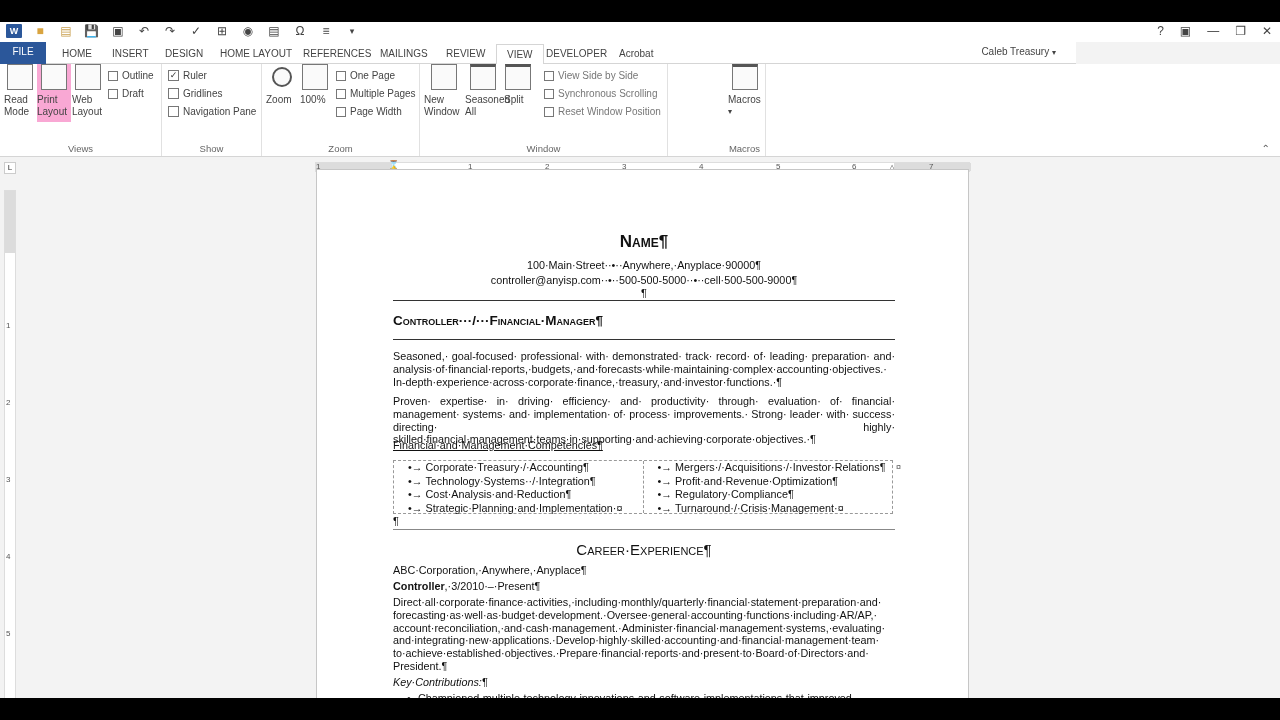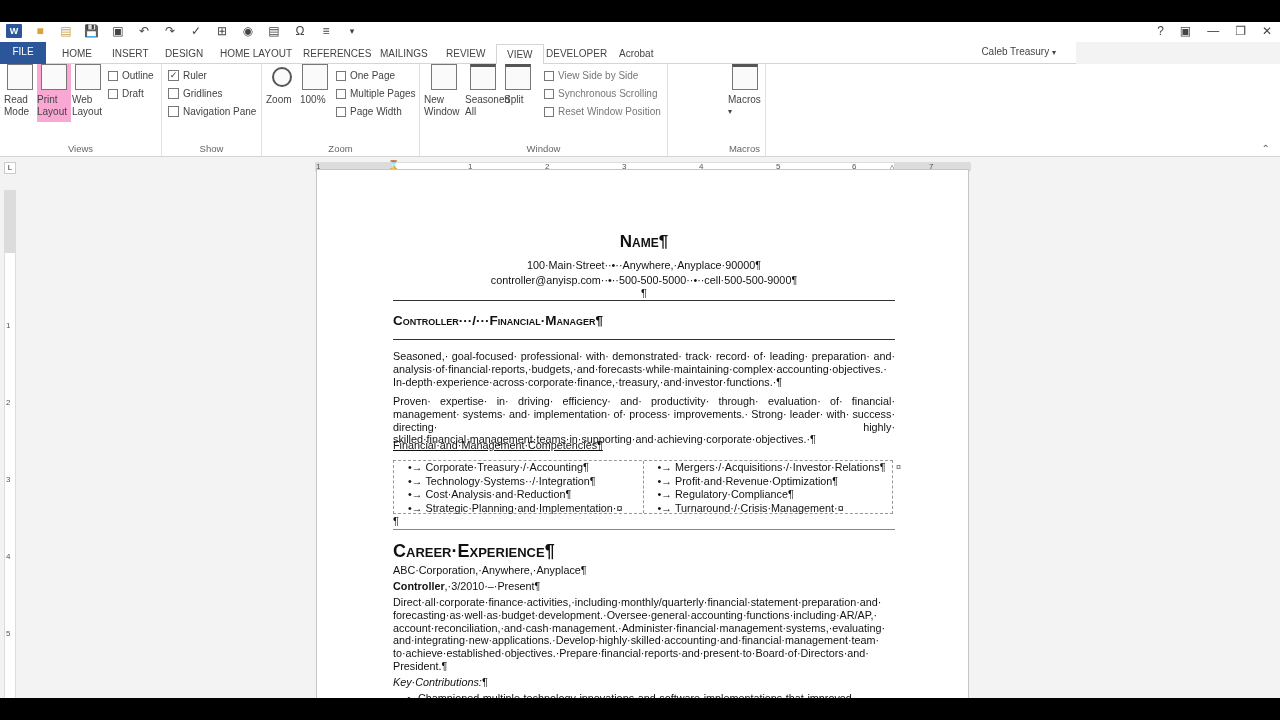--- a/index.html
+++ b/index.html
@@ -41,21 +41,21 @@
 .doc{position:absolute;left:76px;top:0;width:502px;font-family:"Liberation Sans",sans-serif;color:#111;font-size:10.8px}
 .name{position:absolute;top:62px;width:100%;text-align:center;font-size:17px;font-weight:bold;font-variant:small-caps}
 .addr{position:absolute;width:100%;text-align:center;font-size:10.8px}
 .rule{position:absolute;left:0;width:100%;height:1px;background:#333}
 .h2{position:absolute;width:100%;text-align:left;font-weight:bold;font-variant:small-caps;font-size:13.5px}
 .para{position:absolute;left:0;width:100%;text-align:justify;line-height:12.8px}
 .ul{text-decoration:underline}
 .comp{position:absolute;left:0;top:290px;width:500px;height:54px;border:1px dashed #999;display:flex}
 .ccol{flex:1;padding:0 0 0 14px;line-height:13.5px}
 .ccol+.ccol{border-left:1px dashed #999}
-.h3{position:absolute;width:100%;text-align:left;font-weight:bold;font-variant:small-caps;font-size:18px}
+.h3{position:absolute;width:100%;text-align:center;font-weight:normal;font-variant:small-caps;font-size:15px}
 .line{position:absolute;left:0;width:100%}
 .scroll{position:absolute;right:0;top:148px;width:12px;height:540px;background:#f3f3f3}
 </style>
 </head>
 <body>
 
 <div class="topbar"></div>
 
 <div class="win">
 

